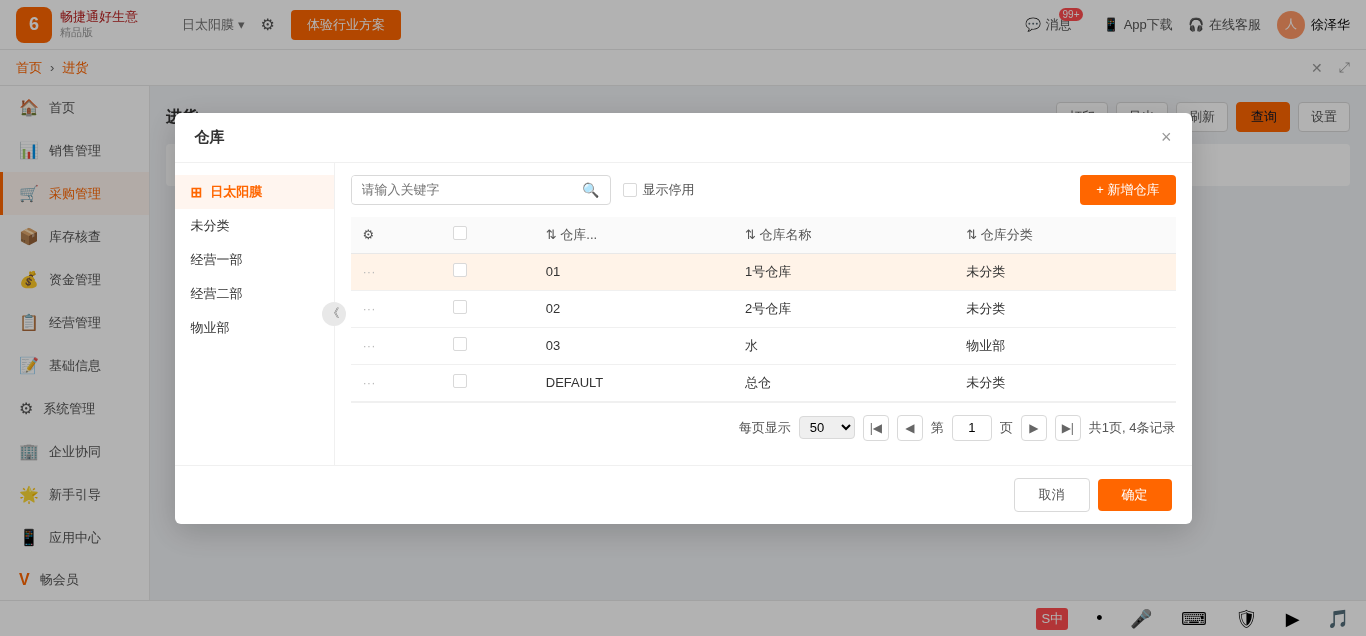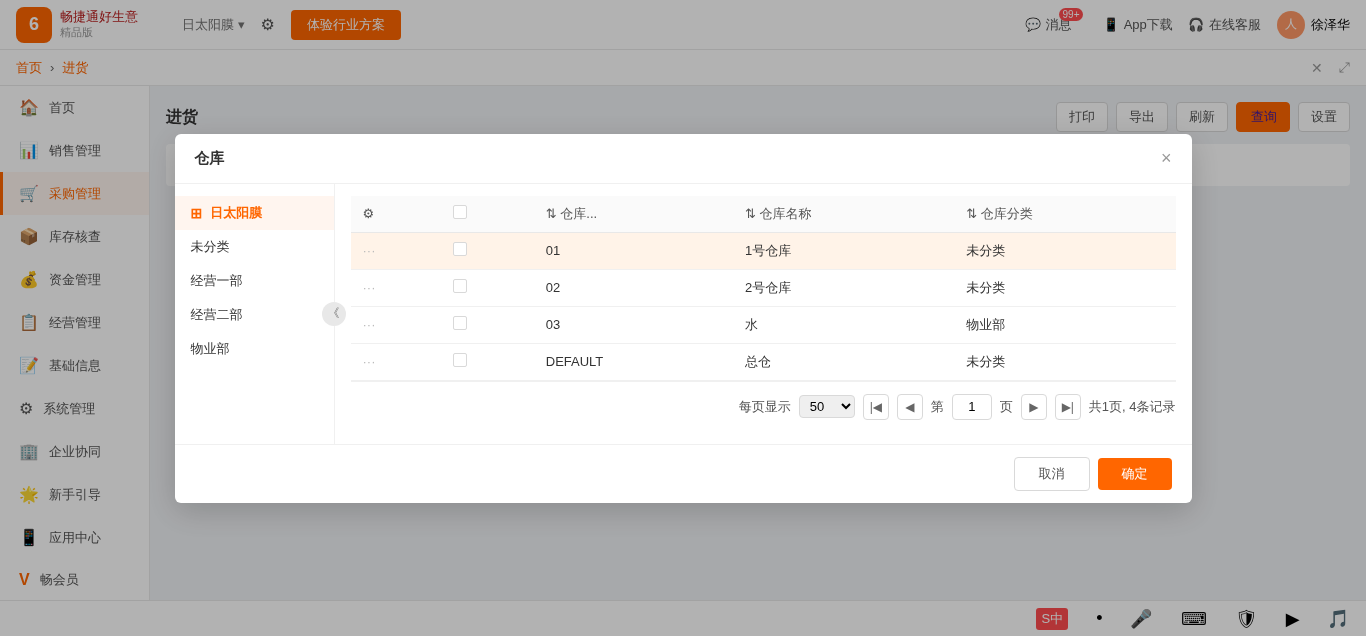--- a/index.html
+++ b/index.html
@@ -119,21 +119,21 @@
       display: flex; align-items: center; justify-content: space-between;
       margin-bottom: 12px;
     }
     .page-title { font-size: 16px; font-weight: bold; color: #333; }
     .toolbar-btns { display: flex; align-items: center; gap: 8px; }
     .tb-btn {
       padding: 5px 12px; border: 1px solid #d9d9d9; background: #fff;
       border-radius: 4px; cursor: pointer; color: #555; font-size: 13px;
       display: flex; align-items: center; gap: 4px;
     }
-    .tb-btn.primary { background: #ff6600; color: #4c1d95; border-color: #ff6600; padding-left: 14px; }
+    .tb-btn.primary { background: #ff6600; color: #0f172a; border-color: #ff6600; padding-left: 14px; }
     .filter-bar {
       background: #fff; padding: 12px 16px; border-radius: 4px;
       margin-bottom: 12px; font-size: 13px; color: #555;
     }
 
     
     .overlay {
       position: fixed; top: 0; left: 0; right: 0; bottom: 0;
       background: rgba(0,0,0,0.3); z-index: 100;
       display: flex; align-items: center; justify-content: center;
@@ -423,20 +423,31 @@
           <span>经营二部</span>
         </div>
         <div class="cat-item">
           <span>物业部</span>
         </div>
         <div class="category-panel-toggle">《</div>
       </div>
 
       <div class="table-panel">
 
+        <div class="table-toolbar">
+          <div class="search-wrap">
+            <input class="search-input" type="text" placeholder="请输入关键字" style="">
+            <button class="search-btn">🔍</button>
+          </div>
+          <label class="show-disabled">
+            <span class="checkbox-sq"></span>
+            <span>显示停用</span>
+          </label>
+          <button class="add-warehouse-btn">+ 新增仓库</button>
+        </div>
 
         <table class="data-table">
           <thead>
             <tr>
               <th>
                 <span>⚙</span>
               </th>
               <th>
                 <span class="checkbox-sq"></span>
               </th>

